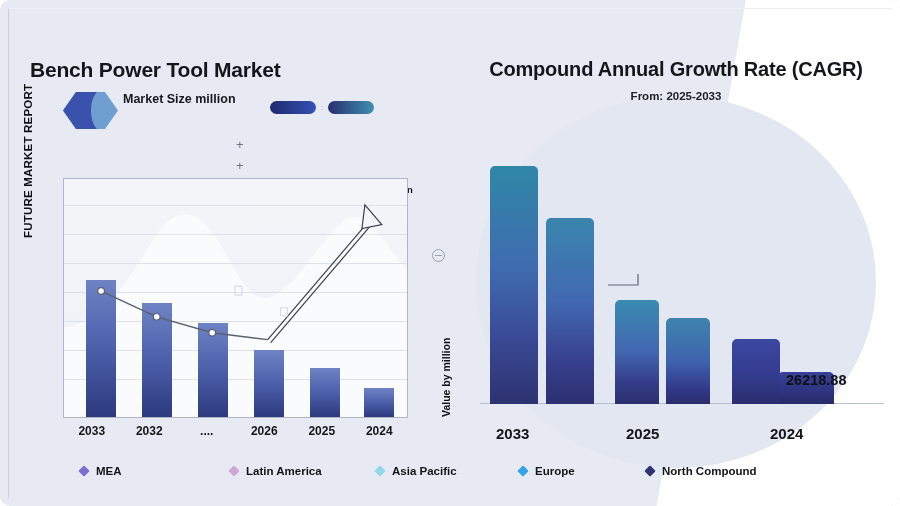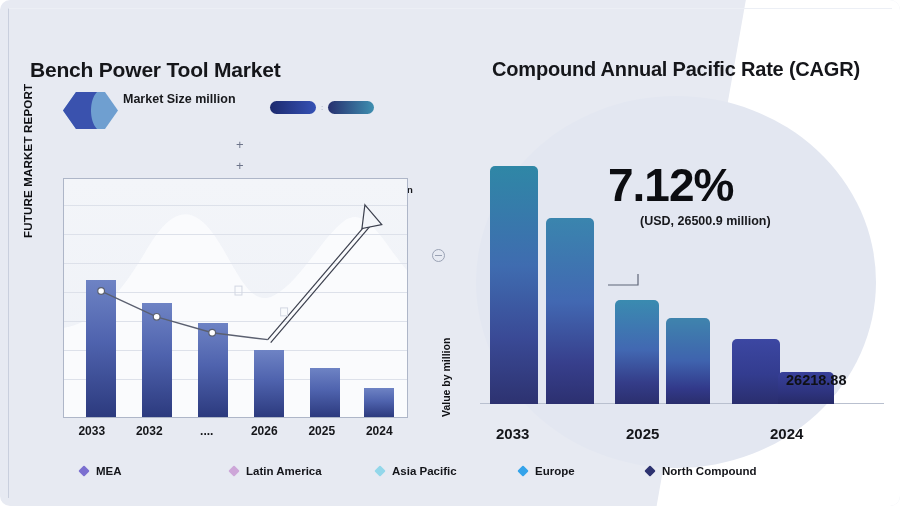--- a/index.html
+++ b/index.html
@@ -264,23 +264,22 @@
 
   <div class="xticks-left">
     <span>2033</span>
     <span>2032</span>
     <span>....</span>
     <span>2026</span>
     <span>2025</span>
     <span>2024</span>
   </div>
 
-  <div class="right-title">Compound Annual Pacific Rate (CAGR)</div>
-  <div class="cagr-val">7.12%</div>
-  <div class="cagr-unit">(USD, 26500.9 million)</div>
+  <div class="right-title">Compound Annual Growth Rate (CAGR)</div>
+  <div class="right-sub">From: 2025-2033</div>
 
   <div class="r-chart">
     <div class="baseline"></div>
 
     <div class="bar-r" style="left:20px;width:48px;height:238px;background:linear-gradient(180deg,#2f87a6 0%,#3f6cb0 42%,#3a4a96 72%,#2d3270 100%)"></div>
     <div class="bar-r" style="left:76px;width:48px;height:186px;background:linear-gradient(180deg,#3a85ae 0%,#4268b2 45%,#373f8c 78%,#2c3070 100%)"></div>
 
     <div class="bar-r" style="left:145px;width:44px;height:104px;background:linear-gradient(180deg,#3a8bb0 0%,#4268b2 48%,#343c88 80%,#2b2f6e 100%)"></div>
     <div class="bar-r" style="left:196px;width:44px;height:86px;background:linear-gradient(180deg,#3f84ad 0%,#3f63ae 50%,#32398a 82%,#2a2e6c 100%)"></div>
 

